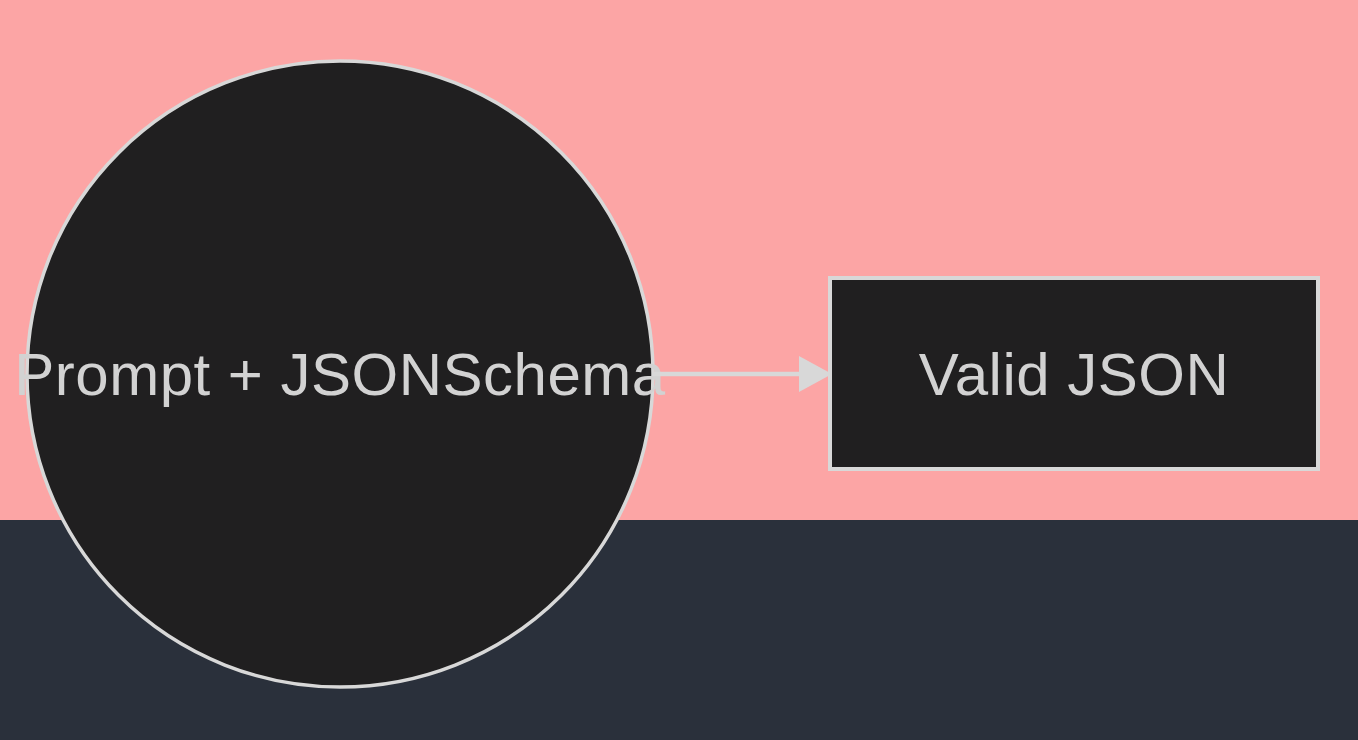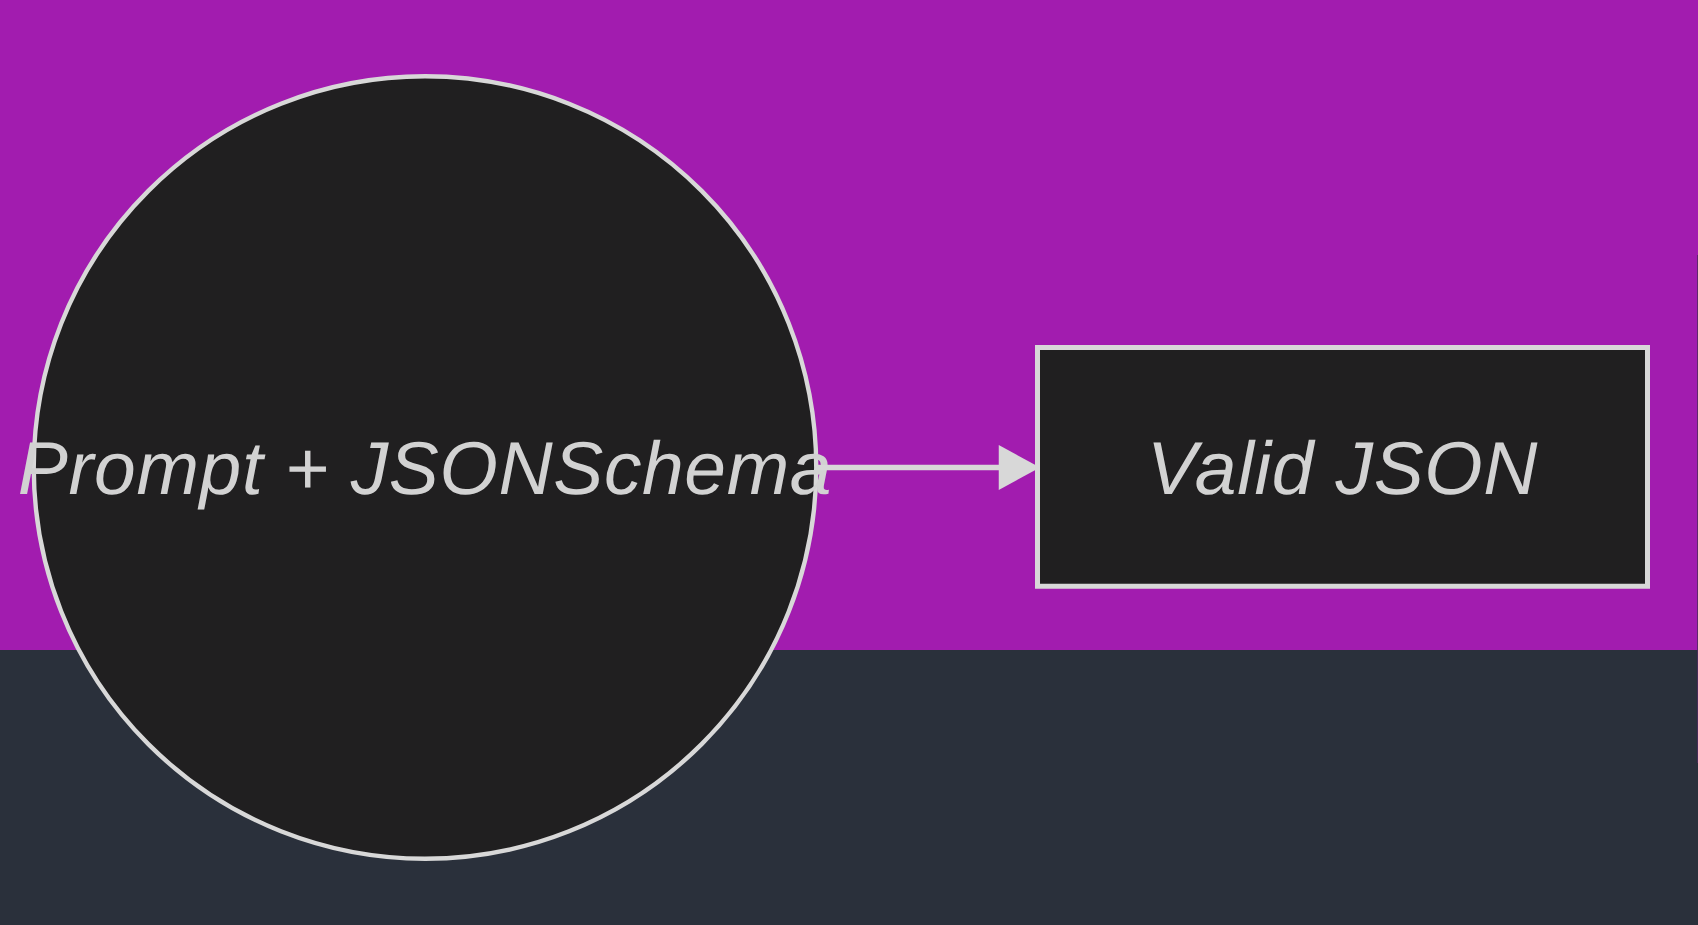--- a/index.html
+++ b/index.html
@@ -7,22 +7,21 @@
     padding: 0;
     background: #2a303b;
     width: 1358px;
     height: 740px;
     overflow: hidden;
   }
   .canvas {
     position: relative;
     width: 1358px;
     height: 520px;
-    background: #a21caf;
-    font-style: italic;
+    background: #fca5a5;
   }
   svg text {
     font-family: "Liberation Sans", "DejaVu Sans", sans-serif;
     font-size: 60px;
     fill: #d2d2d2;
     letter-spacing: 0.5px;
   }
 </style>
 </head>
 <body>

